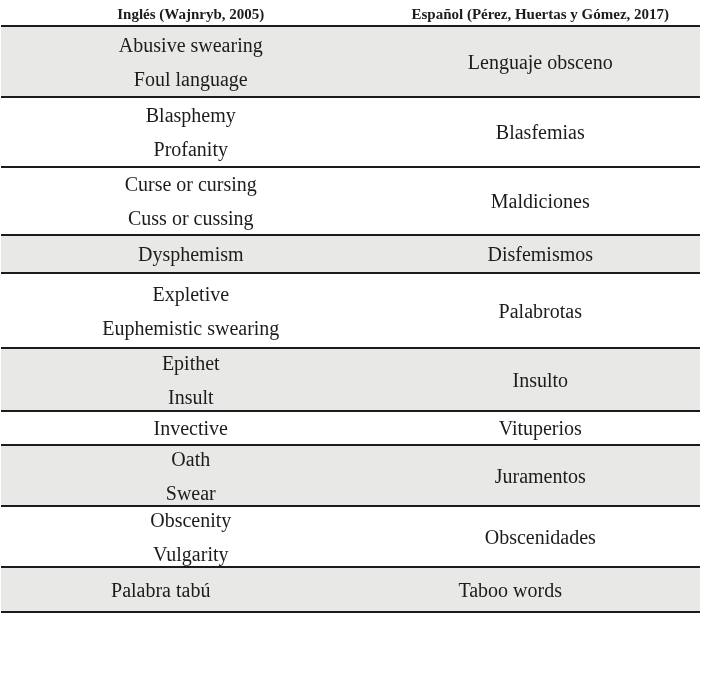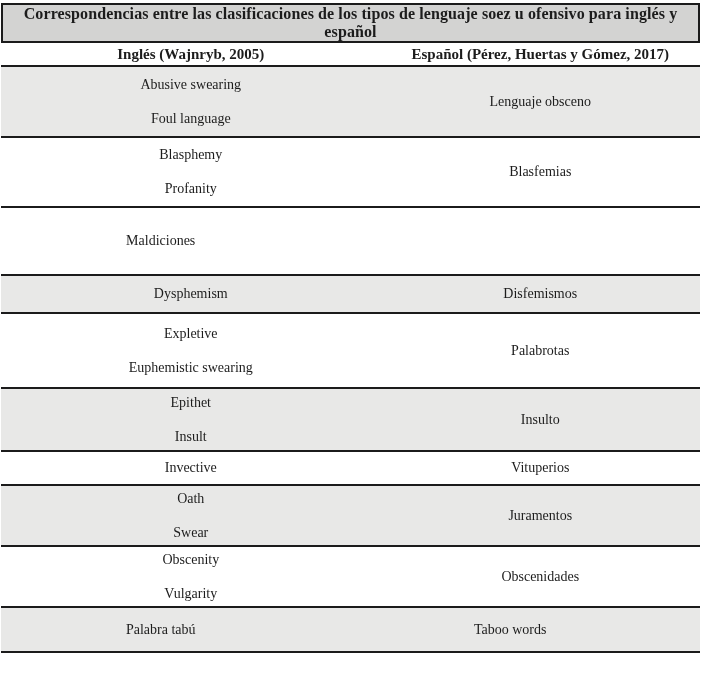--- a/index.html
+++ b/index.html
@@ -30,21 +30,21 @@
     background:#ffffff;
     border-bottom:2px solid var(--line,#1b1b1b);
     display:flex;
     font-weight:bold;font-size:15px;
   }
   .row{
     box-sizing:border-box;
     display:flex;
     border-bottom:2px solid var(--line,#1b1b1b);
     background:#ffffff;
-    font-size:14px;
+    font-size:20px;
   }
   .row.shaded{background:var(--shade-bg,#e8e8e7);}
   .cell{
     display:flex;flex-direction:column;
     align-items:center;justify-content:center;
     gap:14px;
     text-align:center;
   }
   .cell.left{width:54.3%;}
   .cell.right{width:45.7%;}
@@ -58,21 +58,20 @@
   .r5{height:63px}
   .r6{height:34px}
   .r7{height:61px}
   .r8{height:61px}
   .r9{height:45px}
 </style>
 </head>
 <body>
 
 <div class="tbl">
-  <div class="title-row">Correspondencias entre las clasificaciones de los tipos de lenguaje soez u ofensivo  para inglés y español</div>
 
   <div class="header-row">
     <div class="cell left">Inglés  (Wajnryb, 2005)</div>
     <div class="cell right">Español (Pérez, Huertas y Gómez, 2017)</div>
   </div>
 
   <div>
       <div class="row r0 shaded">
         <div class="cell left">
           <div class="term">Abusive swearing</div>
@@ -85,20 +84,24 @@
       <div class="row r1">
         <div class="cell left">
           <div class="term">Blasphemy</div>
           <div class="term">Profanity</div>
         </div>
         <div class="cell right">
           <div class="term">Blasfemias</div>
         </div>
       </div>
       <div class="row r2">
+        <div class="cell left">
+          <div class="term">Curse or cursing</div>
+          <div class="term">Cuss or cussing</div>
+        </div>
         <div class="cell right">
           <div class="term">Maldiciones</div>
         </div>
       </div>
       <div class="row r3 shaded">
         <div class="cell left">
           <div class="term">Dysphemism</div>
         </div>
         <div class="cell right">
           <div class="term">Disfemismos</div>

